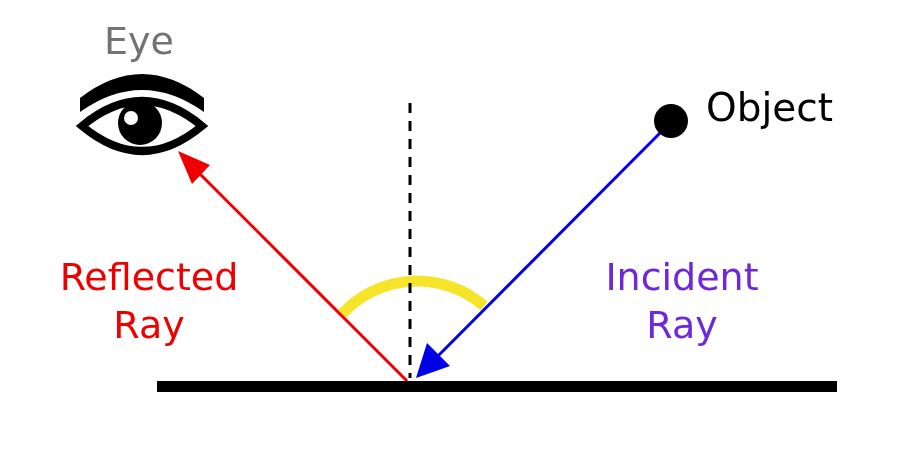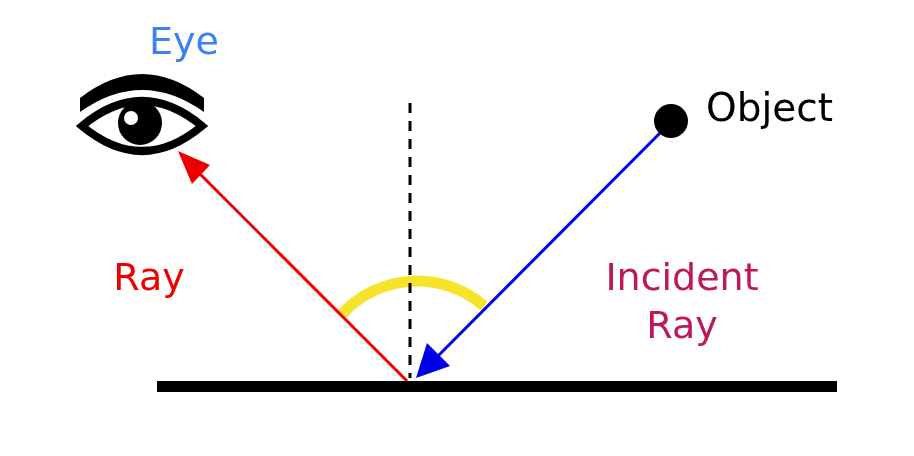--- a/index.html
+++ b/index.html
@@ -1,22 +1,22 @@
 <!DOCTYPE html>
 <html><head>
   <meta charset="utf-8">
   <style>
     html, body { margin: 0; padding: 0; background: #ffffff; }
     body { width: 914px; height: 456px; position: relative; overflow: hidden; font-family: "DejaVu Sans", sans-serif; }
     svg.diagram { position: absolute; left: 0; top: 0; }
     .label { position: absolute; white-space: nowrap; font-family: "DejaVu Sans", sans-serif; line-height: 1; }
-    .eye-label { left: 104px; top: 22px; font-size: 38px; color: #3b82f6; margin-left: 45px; }
+    .eye-label { left: 104px; top: 22px; font-size: 38px; color: #737373; }
     .object-label { left: 706px; top: 88px; font-size: 39px; color: #000000; }
     .reflected-label { left: 58px; top: 254px; font-size: 38px; color: #ee0000; text-align: center; width: 182px; line-height: 1.25; }
-    .incident-label { left: 600px; top: 254px; font-size: 38px; color: #be185d; text-align: center; width: 164px; line-height: 1.25; }
+    .incident-label { left: 600px; top: 254px; font-size: 38px; color: #6d28d9; text-align: center; width: 164px; line-height: 1.25; }
     .line-block { display: block; }
   </style>
 </head>
 <body>
 
 <svg class="diagram" width="914" height="456" viewBox="0 0 914 456" xmlns="http://www.w3.org/2000/svg">
 
   <path d="M 342 314 A 102 102 0 0 1 484 306" fill="none" stroke="#f5e42a" stroke-width="11"></path>
 
   <line x1="410" y1="103" x2="410" y2="378" stroke="#000000" stroke-width="3" stroke-dasharray="10,8"></line>
@@ -40,19 +40,20 @@
     <circle cx="140" cy="123" r="22" fill="#000000"></circle>
 
     <circle cx="131" cy="118" r="7" fill="#ffffff"></circle>
   </g>
 </svg>
 
 <div class="label eye-label">Eye</div>
 <div class="label object-label">Object</div>
 
 <div class="label reflected-label">
+  <span class="line-block">Reflected</span>
   <span class="line-block">Ray</span>
 </div>
 
 <div class="label incident-label">
   <span class="line-block">Incident</span>
   <span class="line-block">Ray</span>
 </div>
 
 </body></html>

